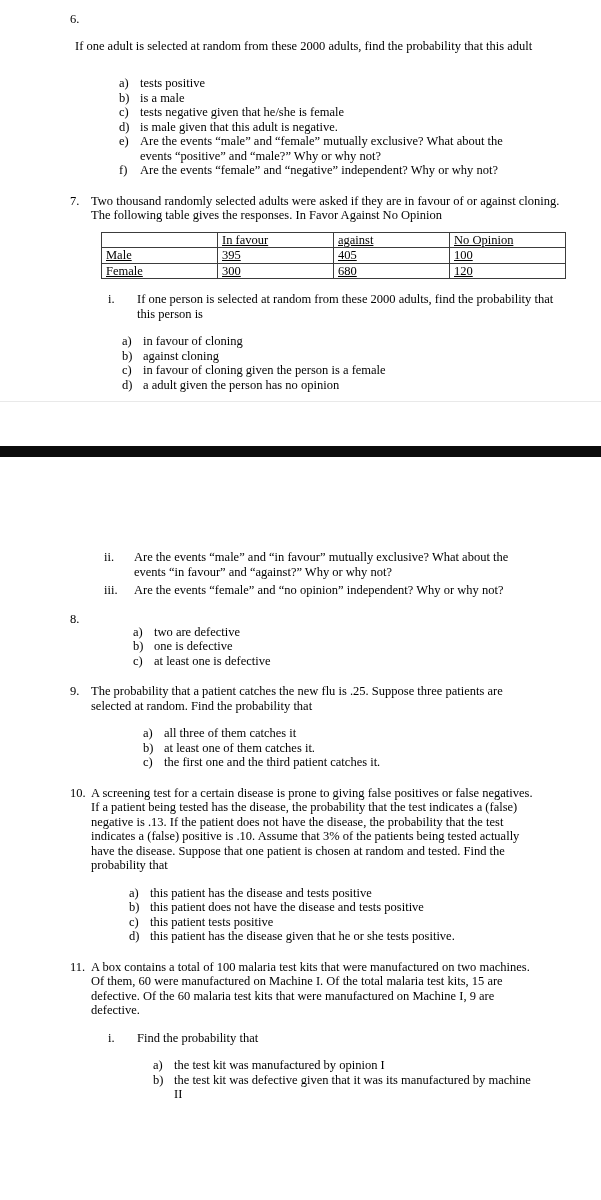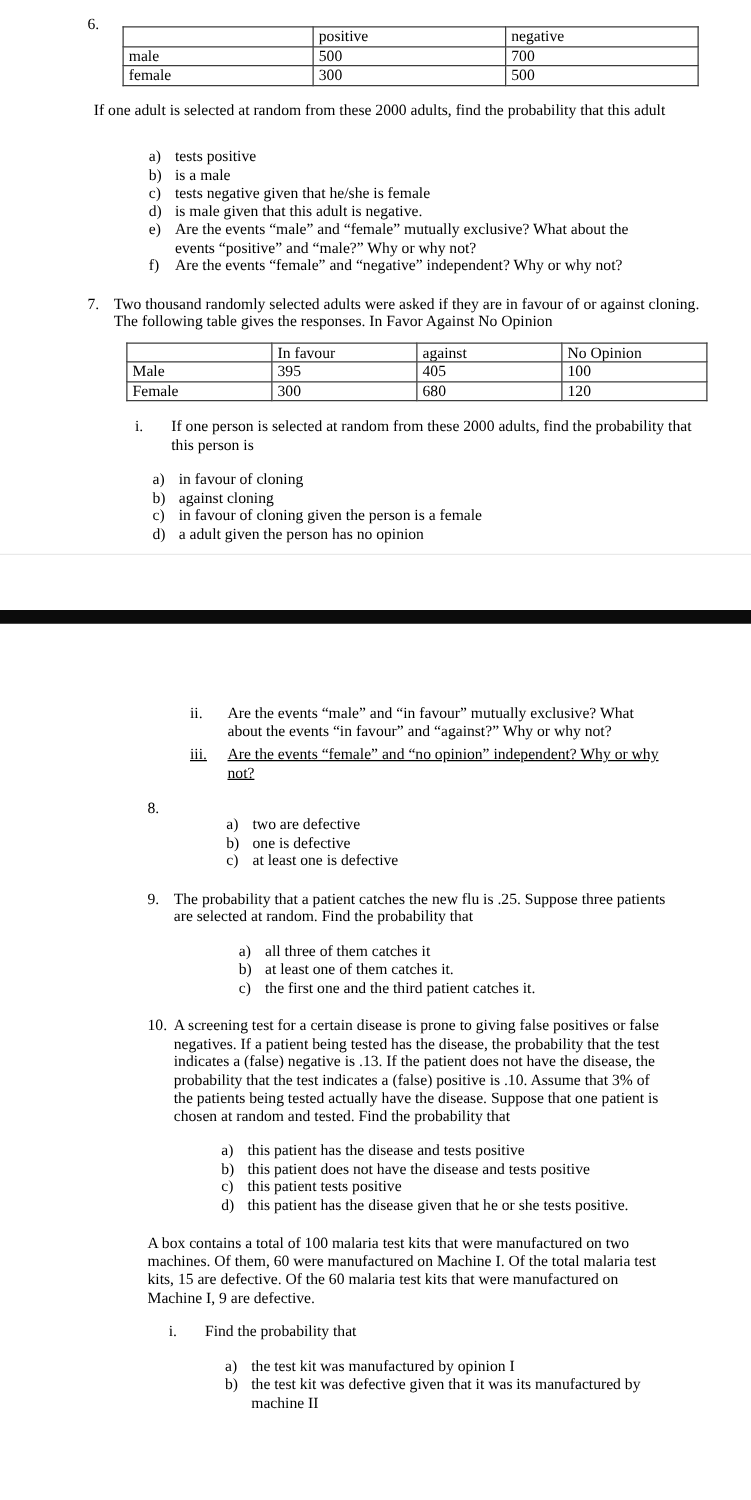--- a/index.html
+++ b/index.html
@@ -14,69 +14,50 @@
   .question{display:flex;margin:0 64px 0 70px;}
   .question + .question{margin-top:16px;}
   .qnum{width:21px;flex-shrink:0;}
   .qbody{flex:1;}
   .qtext{white-space:normal;}
   .intro-out{margin:12px 64px 10px 75px;}
   .dtable{border-collapse:collapse;table-layout:fixed;margin:9px 0 0 7px;}
   .dtable td{border:1px solid #3c3c3c;padding:0 4px;height:14px;vertical-align:middle;overflow:hidden;}
   .t6{width:433px;}
   .t6 .c1{width:143px;} .t6 .c2{width:145px;} .t6 .c3{width:145px;}
-  .t7{width:428px;margin-left:10px;}
+  .t7{width:428px;margin-left:10px;text-decoration:underline;}
   .t7 td{width:107px;}
   .items{margin-top:13px;}
   .item{display:flex;}
   .ilabel{width:21px;flex-shrink:0;}
   .itext{flex:1;}
   .ml28{margin-left:28px;} .ml31{margin-left:31px;} .ml42{margin-left:42px;}
   .ml52{margin-left:52px;} .ml38{margin-left:38px;} .ml62{margin-left:62px;}
   .roman{display:flex;margin-top:13px;}
   .roman .rlabel{width:29px;flex-shrink:0;}
   .roman.ml17{margin-left:17px;}
   .footer{margin:6px 64px 0 70px;color:#7d7d7d;font-size:11.5px;letter-spacing:2px;}
   .footer-rule{height:1px;background:#e9e9e9;margin-top:9px;}
   .page-bar{height:11px;background:#0c0c0c;margin-top:44px;width:601px;}
-  .page2{padding-top:64px;margin-left:48px;}
+  .page2{padding-top:93px;}
   .cont-roman{display:flex;margin:0 64px 0 104px;}
   .cont-roman .rlabel{width:30px;flex-shrink:0;}
-  .cont-roman + .cont-roman{margin-top:4px;text-decoration:underline;}
+  .cont-roman + .cont-roman{margin-top:4px;}
   .block-gap{margin-top:14px;}
 </style>
 </head>
 <body>
 
 <div class="sheet">
 
   <div class="page1">
 
     <div class="question">
       <div class="qnum">6.</div>
       <div class="qbody">
-        <table class="dtable t6">
-          <tbody>
-              <tr>
-            <td class="c1"></td>
-            <td class="c2">positive</td>
-            <td class="c3">negative</td>
-          </tr>
-          <tr>
-            <td class="c1">male</td>
-            <td class="c2">500</td>
-            <td class="c3">700</td>
-          </tr>
-          <tr>
-            <td class="c1">female</td>
-            <td class="c2">300</td>
-            <td class="c3">500</td>
-          </tr>
-        </tbody>
-          </table>
       </div>
     </div>
     <div class="intro-out">If one adult is selected at random from these 2000 adults, find the probability that this adult</div>
     <div class="question">
       <div class="qnum"></div>
       <div class="qbody">
         <div class="items ml28">
           <div class="item">
               <span class="ilabel">a)</span>
               <span class="itext">tests positive</span>
@@ -232,20 +213,21 @@
             </div>
           <div class="item">
               <span class="ilabel">d)</span>
               <span class="itext">this patient has the disease given that he or she tests positive.</span>
             </div>
         </div>
       </div>
     </div>
 
     <div class="question block-gap">
+      <div class="qnum">11.</div>
       <div class="qbody">
         <div class="qtext">A box contains a total of 100 malaria test kits that were manufactured on two machines. Of them, 60 were manufactured on Machine I. Of the total malaria test kits, 15 are defective. Of the 60 malaria test kits that were manufactured on Machine I, 9 are defective.</div>
         <div class="roman ml17">
           <span class="rlabel">i.</span>
           <span class="itext">Find the probability that</span>
         </div>
         <div class="items ml62">
           <div class="item">
               <span class="ilabel">a)</span>
               <span class="itext">the test kit was manufactured by opinion I</span>

